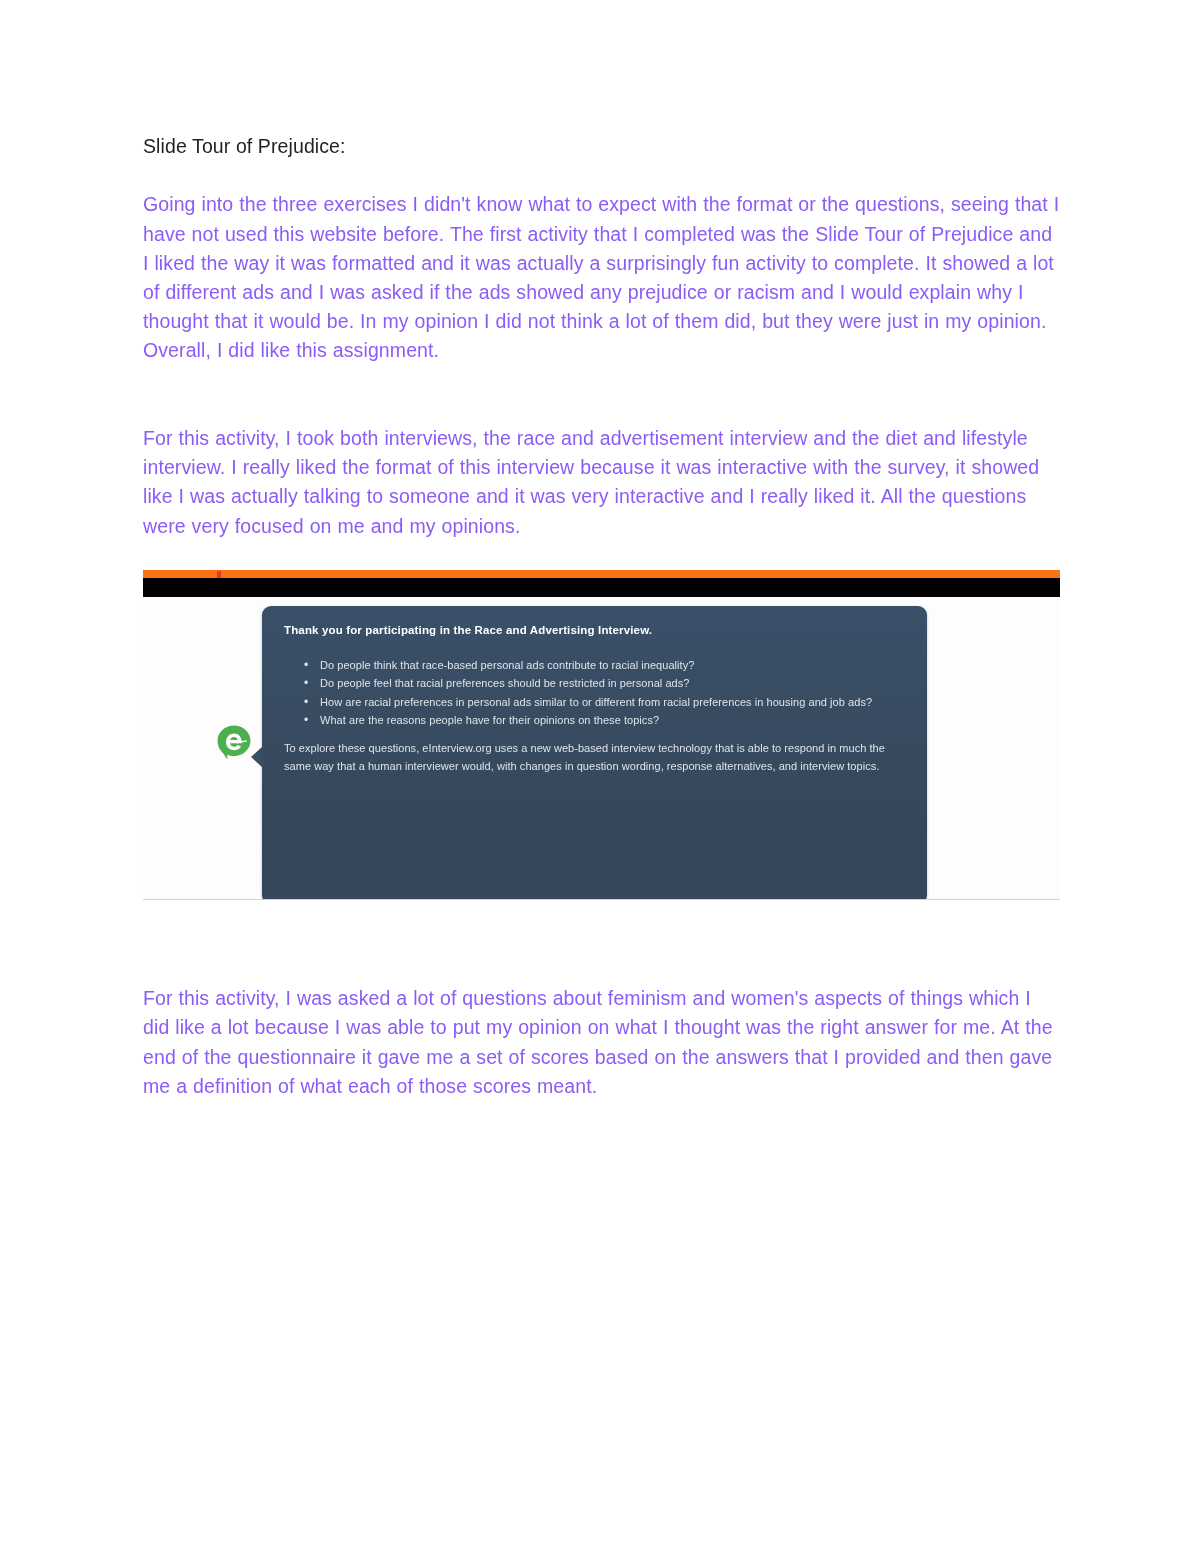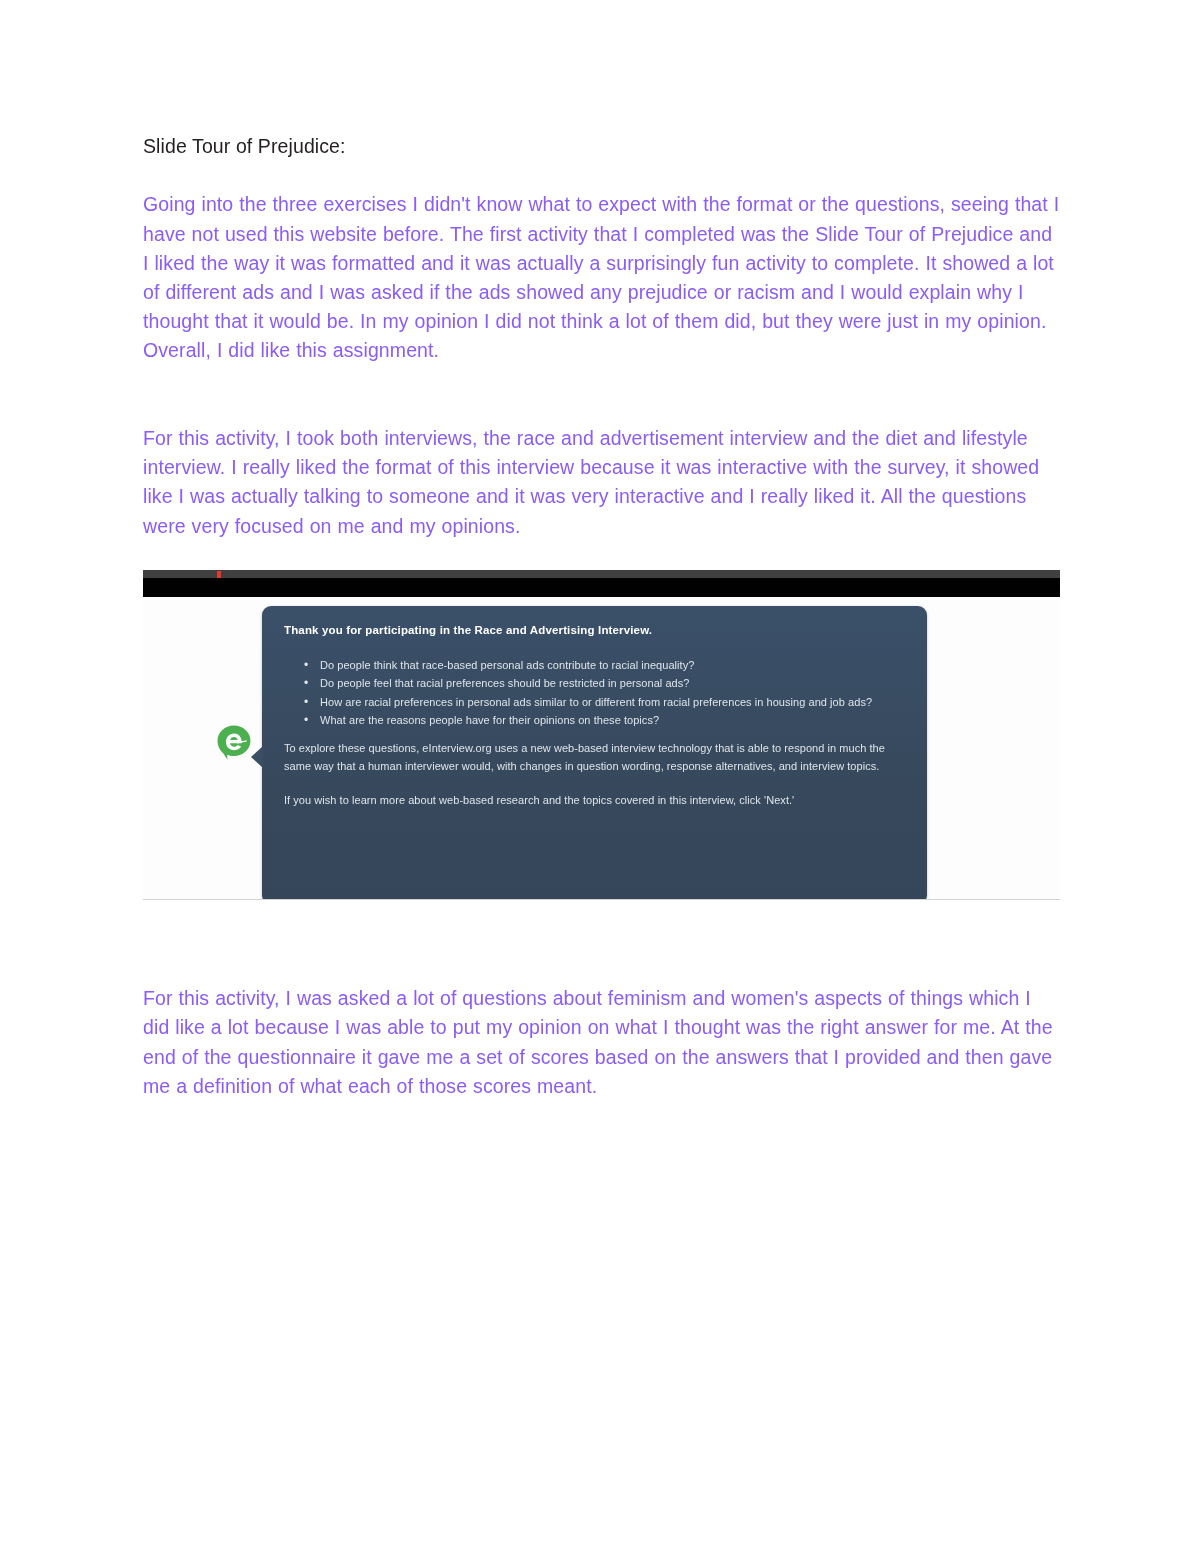--- a/index.html
+++ b/index.html
@@ -45,21 +45,21 @@
   .gap-line {
     height: 29.2px;
   }
 
   
   .figure {
     position: relative;
     width: 917px;
     height: 330px;
     margin-top: 29px;
-    background: #404040;
+    background: #f97316;
     overflow: hidden;
   }
   .fig-topbar {
     position: absolute;
     left: 0;
     top: 8px;
     width: 917px;
     height: 19px;
     background: #010101;
   }
@@ -205,21 +205,20 @@
 
           <ul class="panel-list">
             <li>Do people think that race-based personal ads contribute to racial inequality?</li>
             <li>Do people feel that racial preferences should be restricted in personal ads?</li>
             <li>How are racial preferences in personal ads similar to or different from racial preferences in housing and job ads?</li>
             <li>What are the reasons people have for their opinions on these topics?</li>
           </ul>
 
           <p class="panel-text">To explore these questions, eInterview.org uses a new web-based interview technology that is able to respond in much the same way that a human interviewer would, with changes in question wording, response alternatives, and interview topics.</p>
 
-          <p class="panel-text last">If you wish to learn more about web-based research and the topics covered in this interview, click 'Next.'</p>
         </div>
       </div>
 
       <div class="fig-divider"></div>
     </div>
 
     <div class="tail-block">
       <div class="gap-line"></div>
       <div class="gap-line"></div>
       <p class="para">For this activity, I was asked a lot of questions about feminism and women's aspects of things which I did like a lot because I was able to put my opinion on what I thought was the right answer for me. At the end of the questionnaire it gave me a set of scores based on the answers that I provided and then gave me a definition of what each of those scores meant.</p>

